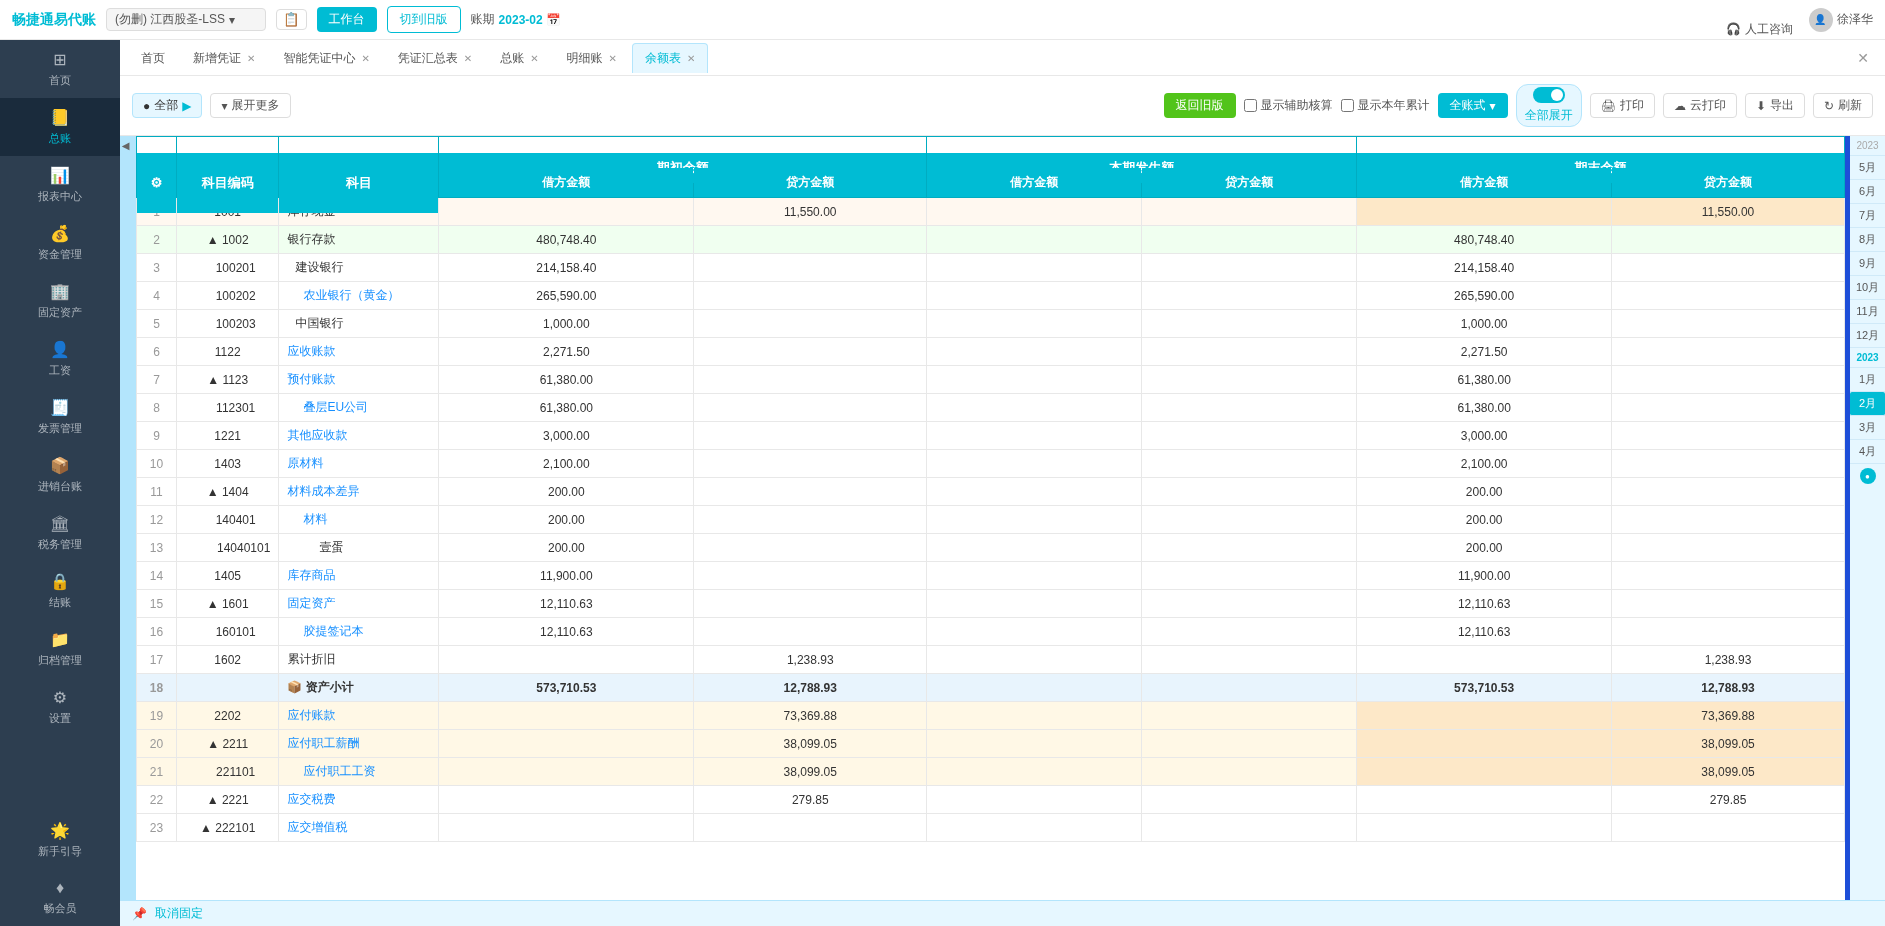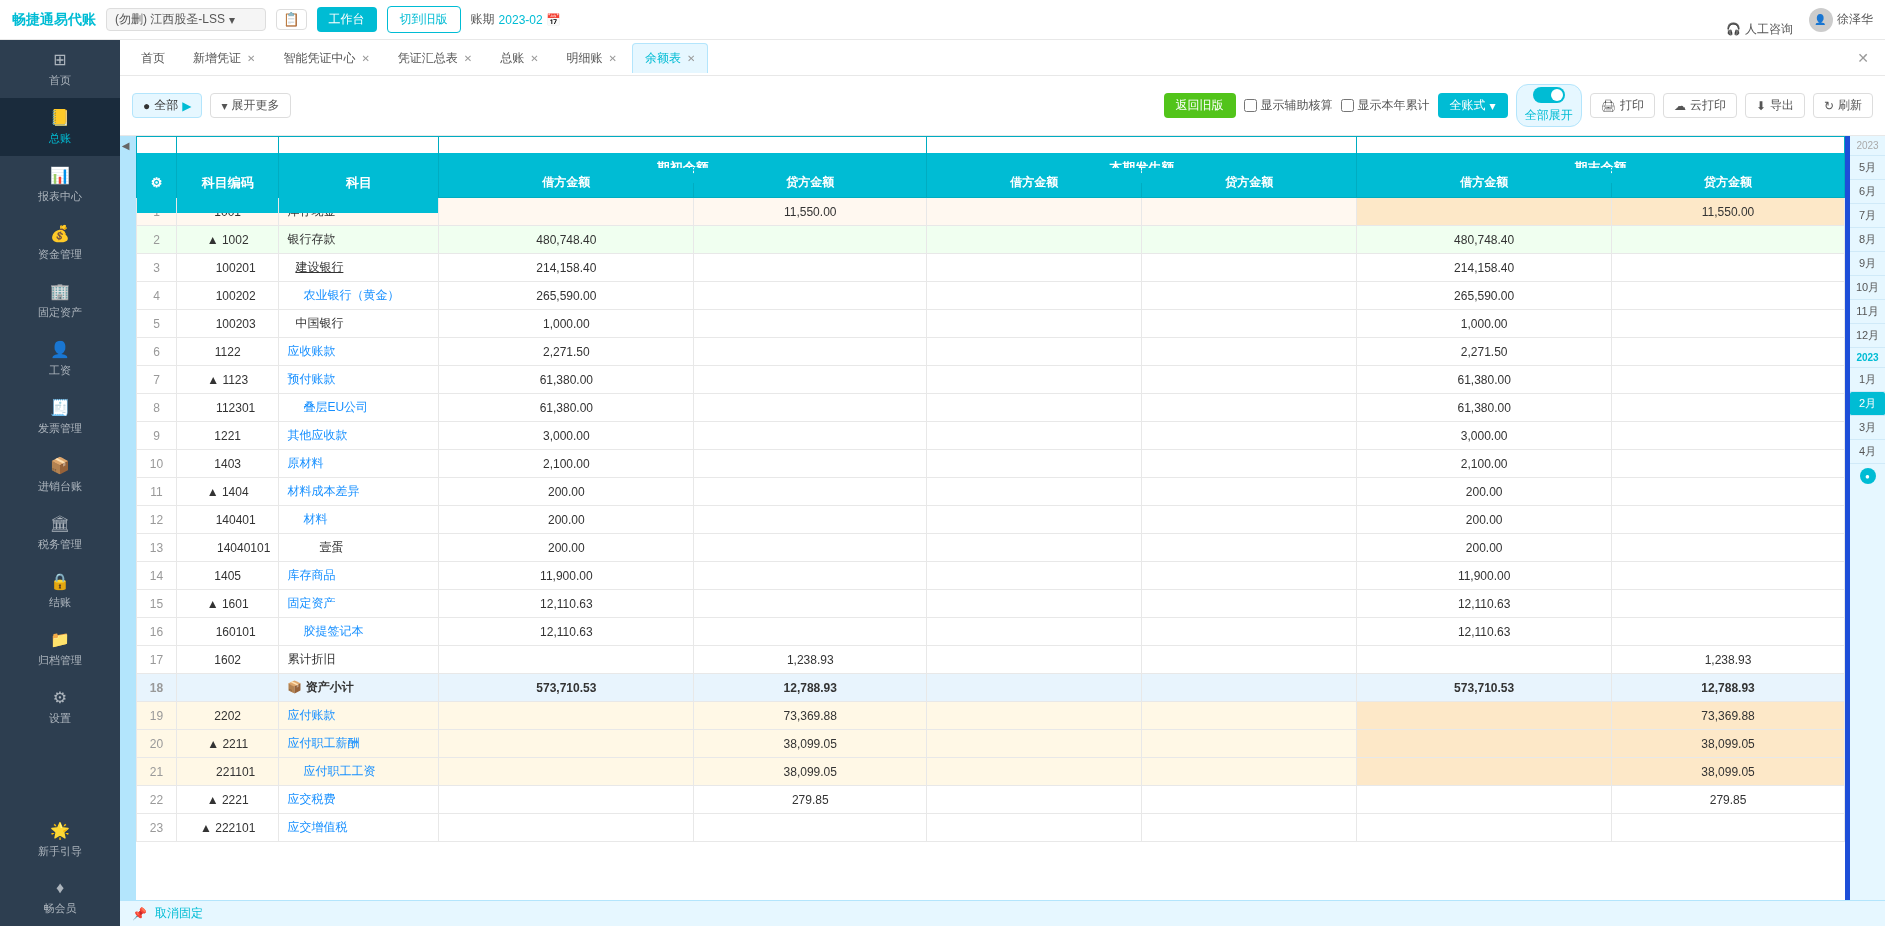--- a/index.html
+++ b/index.html
@@ -81,21 +81,21 @@
   <span class="app-logo">畅捷通易代账</span>
   <div class="company-selector">
     <span>(勿删) 江西股圣-LSS</span>
     <span>▾</span>
   </div>
   <button class="copy-btn">📋</button>
   <button class="workbench-btn">工作台</button>
   <button class="switch-btn">切到旧版</button>
   <span class="period-info">
     <span>账期</span>
-    <span style="color:#00bcd4;font-weight:normal;">2023-02</span>
+    <span style="color:#00bcd4;font-weight:bold;">2023-02</span>
     <span>📅</span>
   </span>
   <div class="top-right">
     <span style="cursor:pointer;margin-top:20px;">
       <span>🎧</span>
       <span>人工咨询</span>
     </span>
     <span style="display:flex;align-items:center;gap:4px;cursor:pointer;">
       <span class="avatar">👤</span>
       <span>徐泽华</span>
@@ -291,21 +291,21 @@
                 <td>480,748.40</td>
                 <td></td>
                 <td></td>
                 <td></td>
                 <td>480,748.40</td>
                 <td></td>
               </tr>
               <tr>
                 <td class="row-num">3</td>
                 <td style="padding-left: 24px;">100201</td>
-                <td class="td-name" style="padding-left: 16px; text-decoration: underline;">建设银行</td>
+                <td class="td-name" style="padding-left: 16px;">建设银行</td>
                 <td>214,158.40</td>
                 <td></td>
                 <td></td>
                 <td></td>
                 <td>214,158.40</td>
                 <td></td>
               </tr>
               <tr>
                 <td class="row-num">4</td>
                 <td style="padding-left: 24px;">100202</td>

